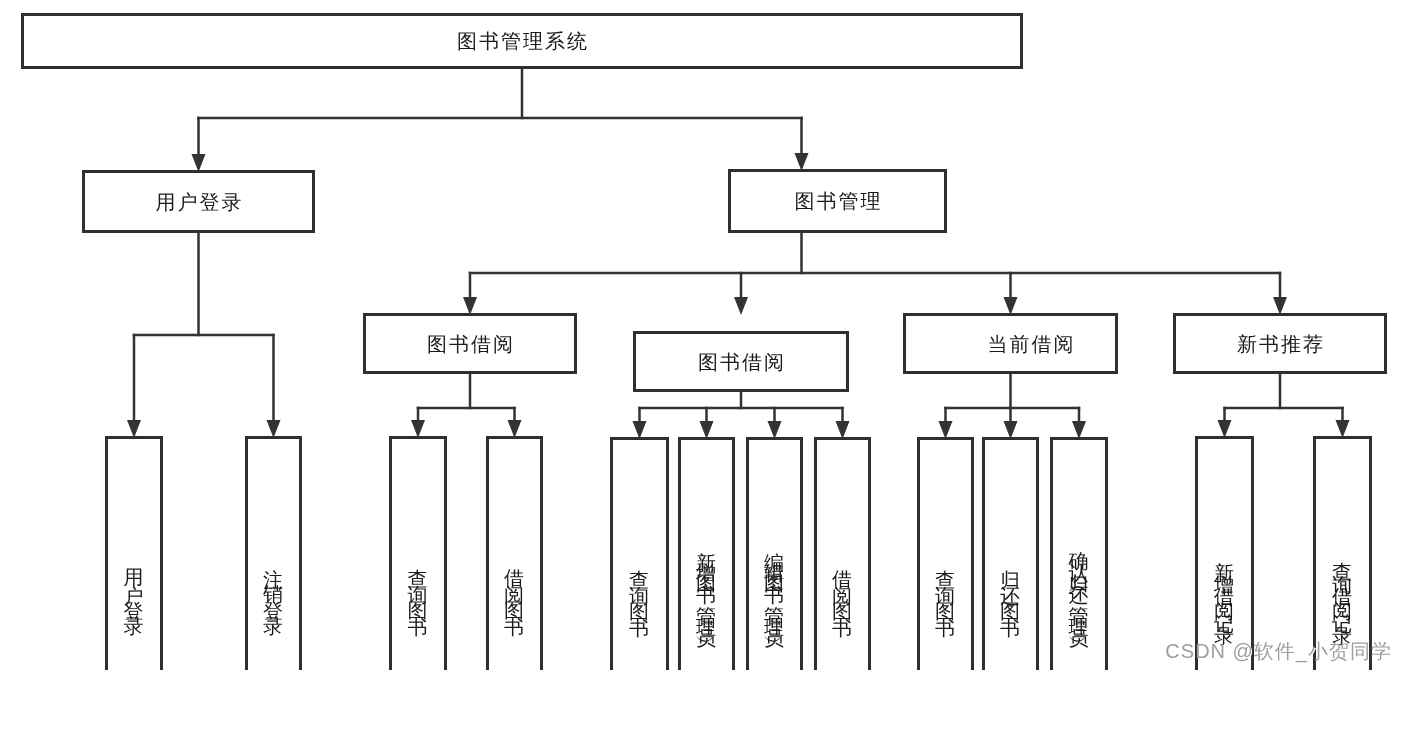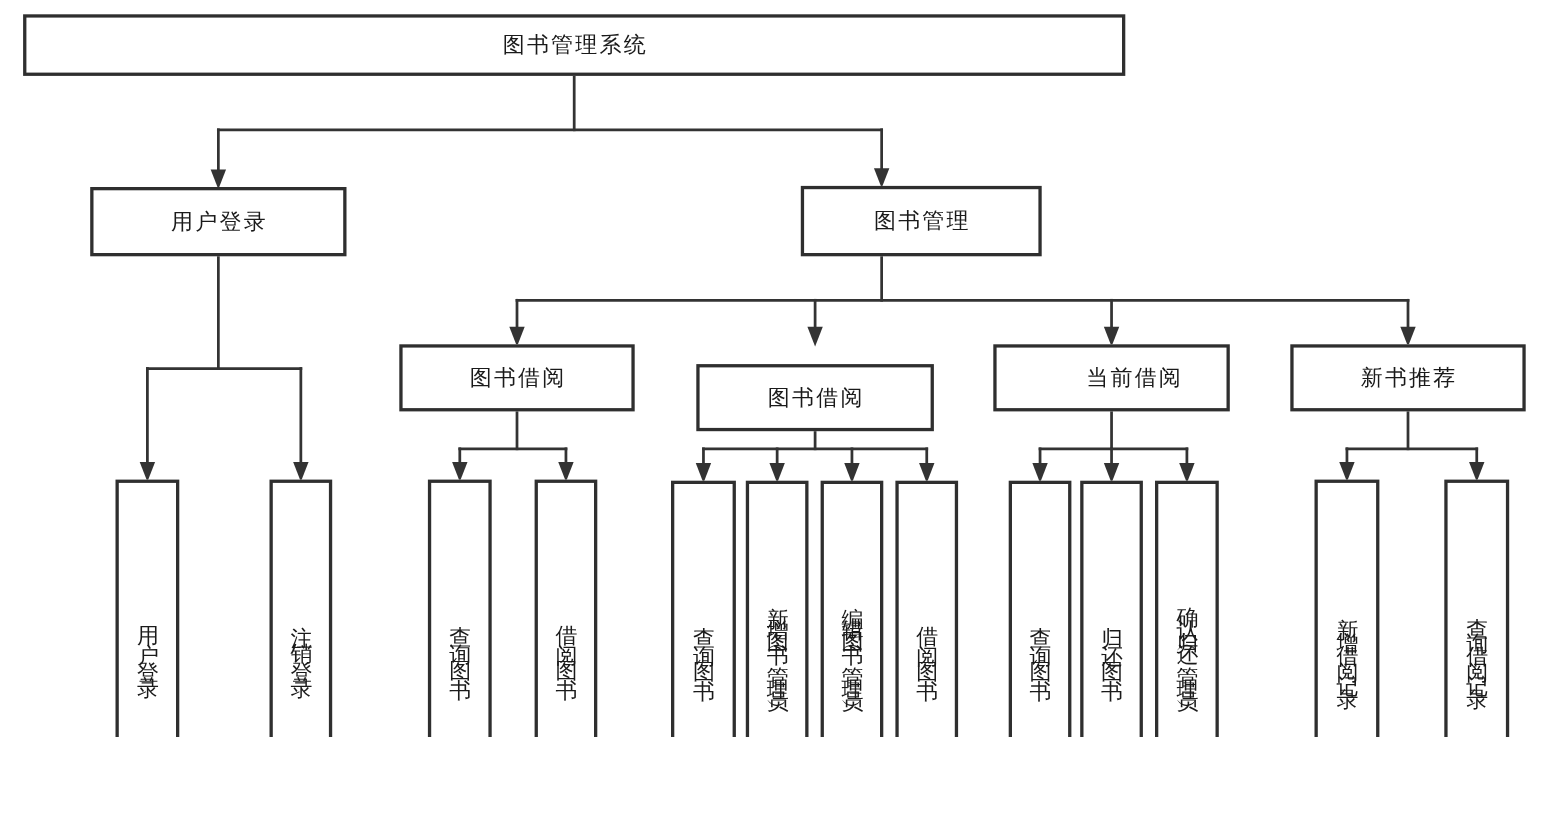--- a/index.html
+++ b/index.html
@@ -181,13 +181,14 @@
       <div class="node vertical" style="left: 1050px; top: 437px; width: 58px; height: 297px;">
         <span class="lbl" style="letter-spacing: 11px;">确认归还（管理员）</span>
       </div>
       <div class="node vertical" style="left: 1195px; top: 436px; width: 59px; height: 298px;">
         <span class="lbl" style="letter-spacing: 13px;">新增借阅记录</span>
       </div>
       <div class="node vertical" style="left: 1313px; top: 436px; width: 59px; height: 298px;">
         <span class="lbl" style="letter-spacing: 13px;">查询借阅记录</span>
       </div>
     </div>
+  <div id="watermark">CSDN @软件_小贺同学</div>
 </div>
 
 </body></html>

